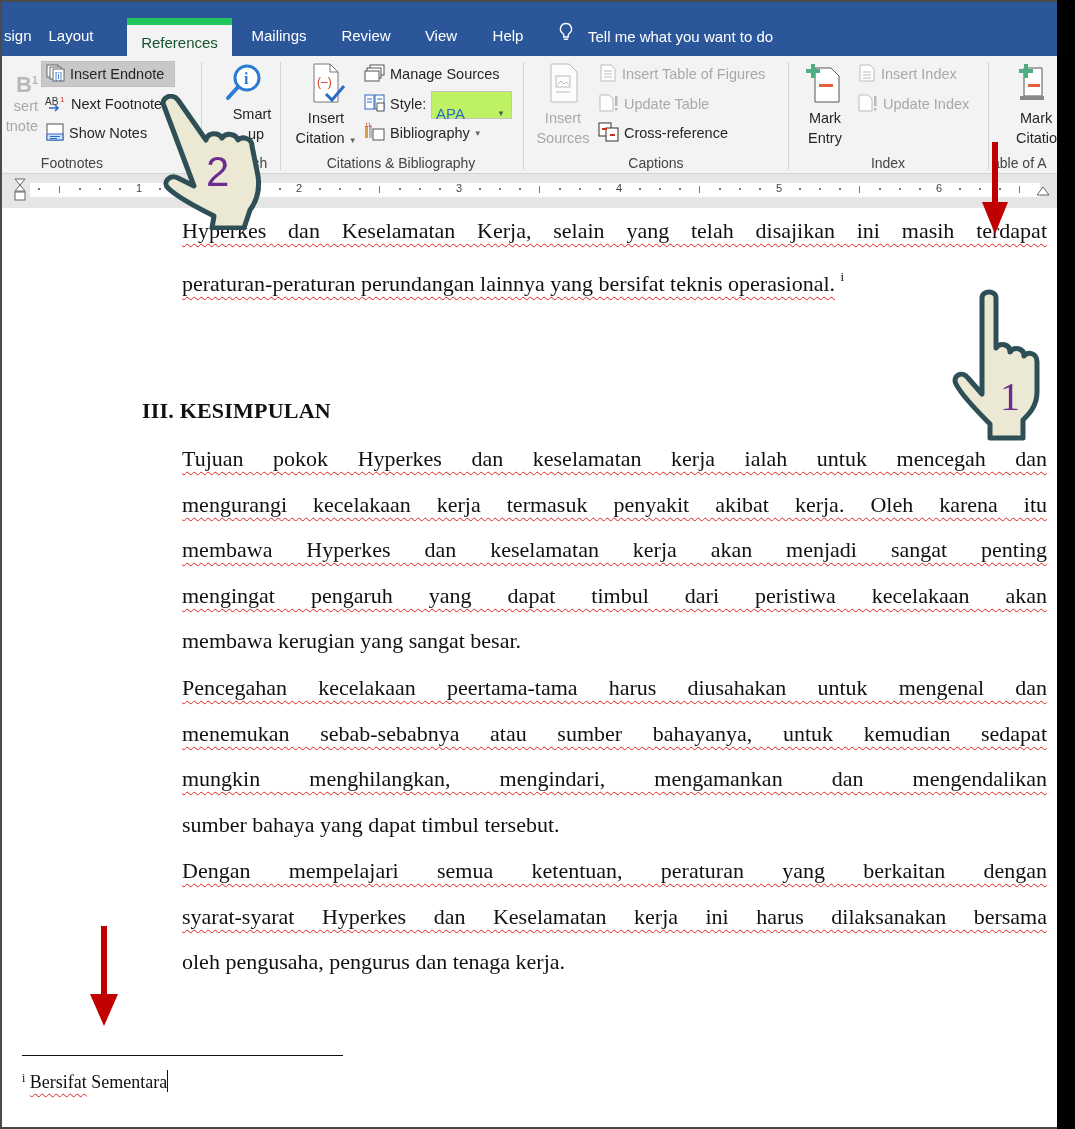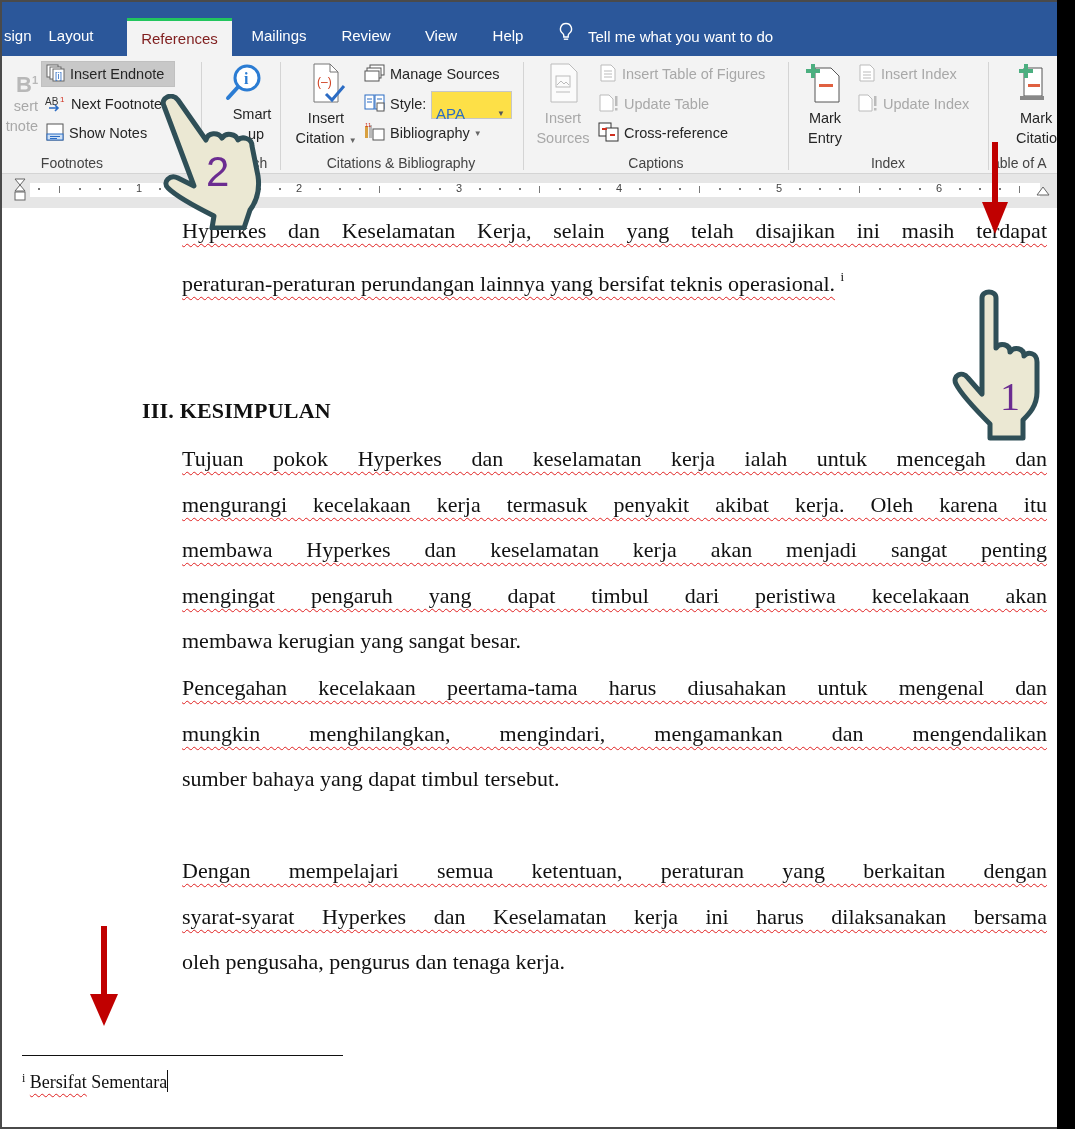--- a/index.html
+++ b/index.html
@@ -5,21 +5,21 @@
   * { box-sizing: border-box; margin: 0; padding: 0; }
   html, body { width: 1075px; height: 1129px; overflow: hidden; background: #4a4a4a; }
   body { position: relative; font-family: "Liberation Sans", "DejaVu Sans", sans-serif; }
 
   #frame { position: absolute; left: 0; top: 0; width: 1057px; height: 1129px; background: #ffffff; border-left: 2px solid #4a4a4a; border-top: 2px solid #4a4a4a; border-bottom: 2px solid #4a4a4a; overflow: hidden; }
   #right-edge { position: absolute; left: 1057px; top: 0; width: 18px; height: 1129px; background: #000000; }
 
   
   #tabbar { position: absolute; left: 0; top: 0; width: 1057px; height: 54px; background: #2b579a; }
   .tab { position: absolute; top: 16px; height: 38px; line-height: 36px; color: #ffffff; font-size: 15px; text-align: center; cursor: pointer; }
-  .tab.active { background: #f3f3f3; color: #7f1d1d; border-top: 3px solid #22c55e; }
+  .tab.active { background: #f3f3f3; color: #14532d; border-top: 7px solid #22c55e; }
   #tellme { position: absolute; left: 556px; top: 16px; height: 38px; line-height: 36px; color: #ffffff; font-size: 15px; display: flex; align-items: center; gap: 14px; }
 
   
   #ribbon { position: absolute; left: 0; top: 54px; width: 1057px; height: 118px; background: #f3f3f3; border-bottom: 1px solid #d4d4d4; }
   .grp-sep { position: absolute; top: 6px; width: 1px; height: 108px; background: #d4d4d4; }
   .grp-label { position: absolute; top: 99px; font-size: 14px; color: #444; text-align: center; white-space: nowrap; }
   .rbtn { position: absolute; font-size: 14.5px; color: #262626; white-space: nowrap; display: flex; align-items: center; gap: 4px; height: 26px; padding: 0 4px; cursor: pointer; }
   .rbtn.disabled { color: #a8a8a8; }
   .rbtn.hover { background: #c8c8c8; border: 1px solid #c0c0c0; }
   .bigbtn { position: absolute; font-size: 14.5px; color: #262626; text-align: center; line-height: 20px; cursor: pointer; }
@@ -158,21 +158,21 @@
             <rect x="1" y="1" width="9" height="14" fill="#fff" stroke="#2b6cc4"></rect>
             <rect x="11" y="1" width="9" height="14" fill="#fff" stroke="#2b6cc4"></rect>
             <line x1="3" y1="5" x2="8" y2="5" stroke="#2b6cc4"></line>
             <line x1="3" y1="8" x2="8" y2="8" stroke="#2b6cc4"></line>
             <line x1="13" y1="5" x2="18" y2="5" stroke="#2b6cc4"></line>
             <rect x="13" y="9" width="7" height="8" fill="#fff" stroke="#555"></rect>
           </svg>
       </span>
       <span>Style:</span>
     </div>
-    <div style="position:absolute;left:429px;top:35px;width:81px;height:28px;background:#fde047;border:1px solid #c6c6c6;display:flex;align-items:center;justify-content:space-between;padding:16px 6px 0 4px;font-size:15px;color:#2b6cc4;cursor:pointer;">
+    <div style="position:absolute;left:429px;top:35px;width:81px;height:28px;background:#bef264;border:1px solid #c6c6c6;display:flex;align-items:center;justify-content:space-between;padding:16px 6px 0 4px;font-size:15px;color:#2b6cc4;cursor:pointer;">
       <span>APA</span>
       <span style="font-size:8px;color:#555;">▼</span>
     </div>
     <div class="rbtn" style="left:358px;top:64px;">
       <span class="ico">
         <svg width="22" height="18" viewBox="0 0 22 18">
             <rect x="1" y="3" width="3" height="12" fill="#d8a040"></rect>
             <rect x="5" y="2" width="3" height="13" fill="#b8b8b8"></rect>
             <rect x="9" y="6" width="11" height="11" fill="#fff" stroke="#555"></rect>
             <text x="1" y="4" font-size="6" fill="#d03020">11</text>
@@ -362,20 +362,21 @@
     <div class="para" style="top:228px;">
       <span class="ln sq">Tujuan pokok Hyperkes dan keselamatan kerja ialah untuk mencegah dan</span>
       <span class="ln sq">mengurangi kecelakaan kerja termasuk penyakit akibat kerja. Oleh karena itu</span>
       <span class="ln sq">membawa Hyperkes dan keselamatan kerja akan menjadi sangat penting</span>
       <span class="ln sq">mengingat pengaruh yang dapat timbul dari peristiwa kecelakaan akan</span>
       <span class="ln last">membawa kerugian yang sangat besar.</span>
     </div>
 
     <div class="para" style="top:457px;">
       <span class="ln sq">Pencegahan kecelakaan peertama-tama harus diusahakan untuk mengenal dan</span>
+      <span class="ln sq">menemukan sebab-sebabnya atau sumber bahayanya, untuk kemudian sedapat</span>
       <span class="ln sq">mungkin menghilangkan, mengindari, mengamankan dan mengendalikan</span>
       <span class="ln last">sumber bahaya yang dapat timbul tersebut.</span>
     </div>
 
     <div class="para" style="top:640px;">
       <span class="ln sq">Dengan mempelajari semua ketentuan, peraturan yang berkaitan dengan</span>
       <span class="ln sq">syarat-syarat Hyperkes dan Keselamatan kerja ini harus dilaksanakan bersama</span>
       <span class="ln last">oleh pengusaha, pengurus dan tenaga kerja.</span>
     </div>
 

